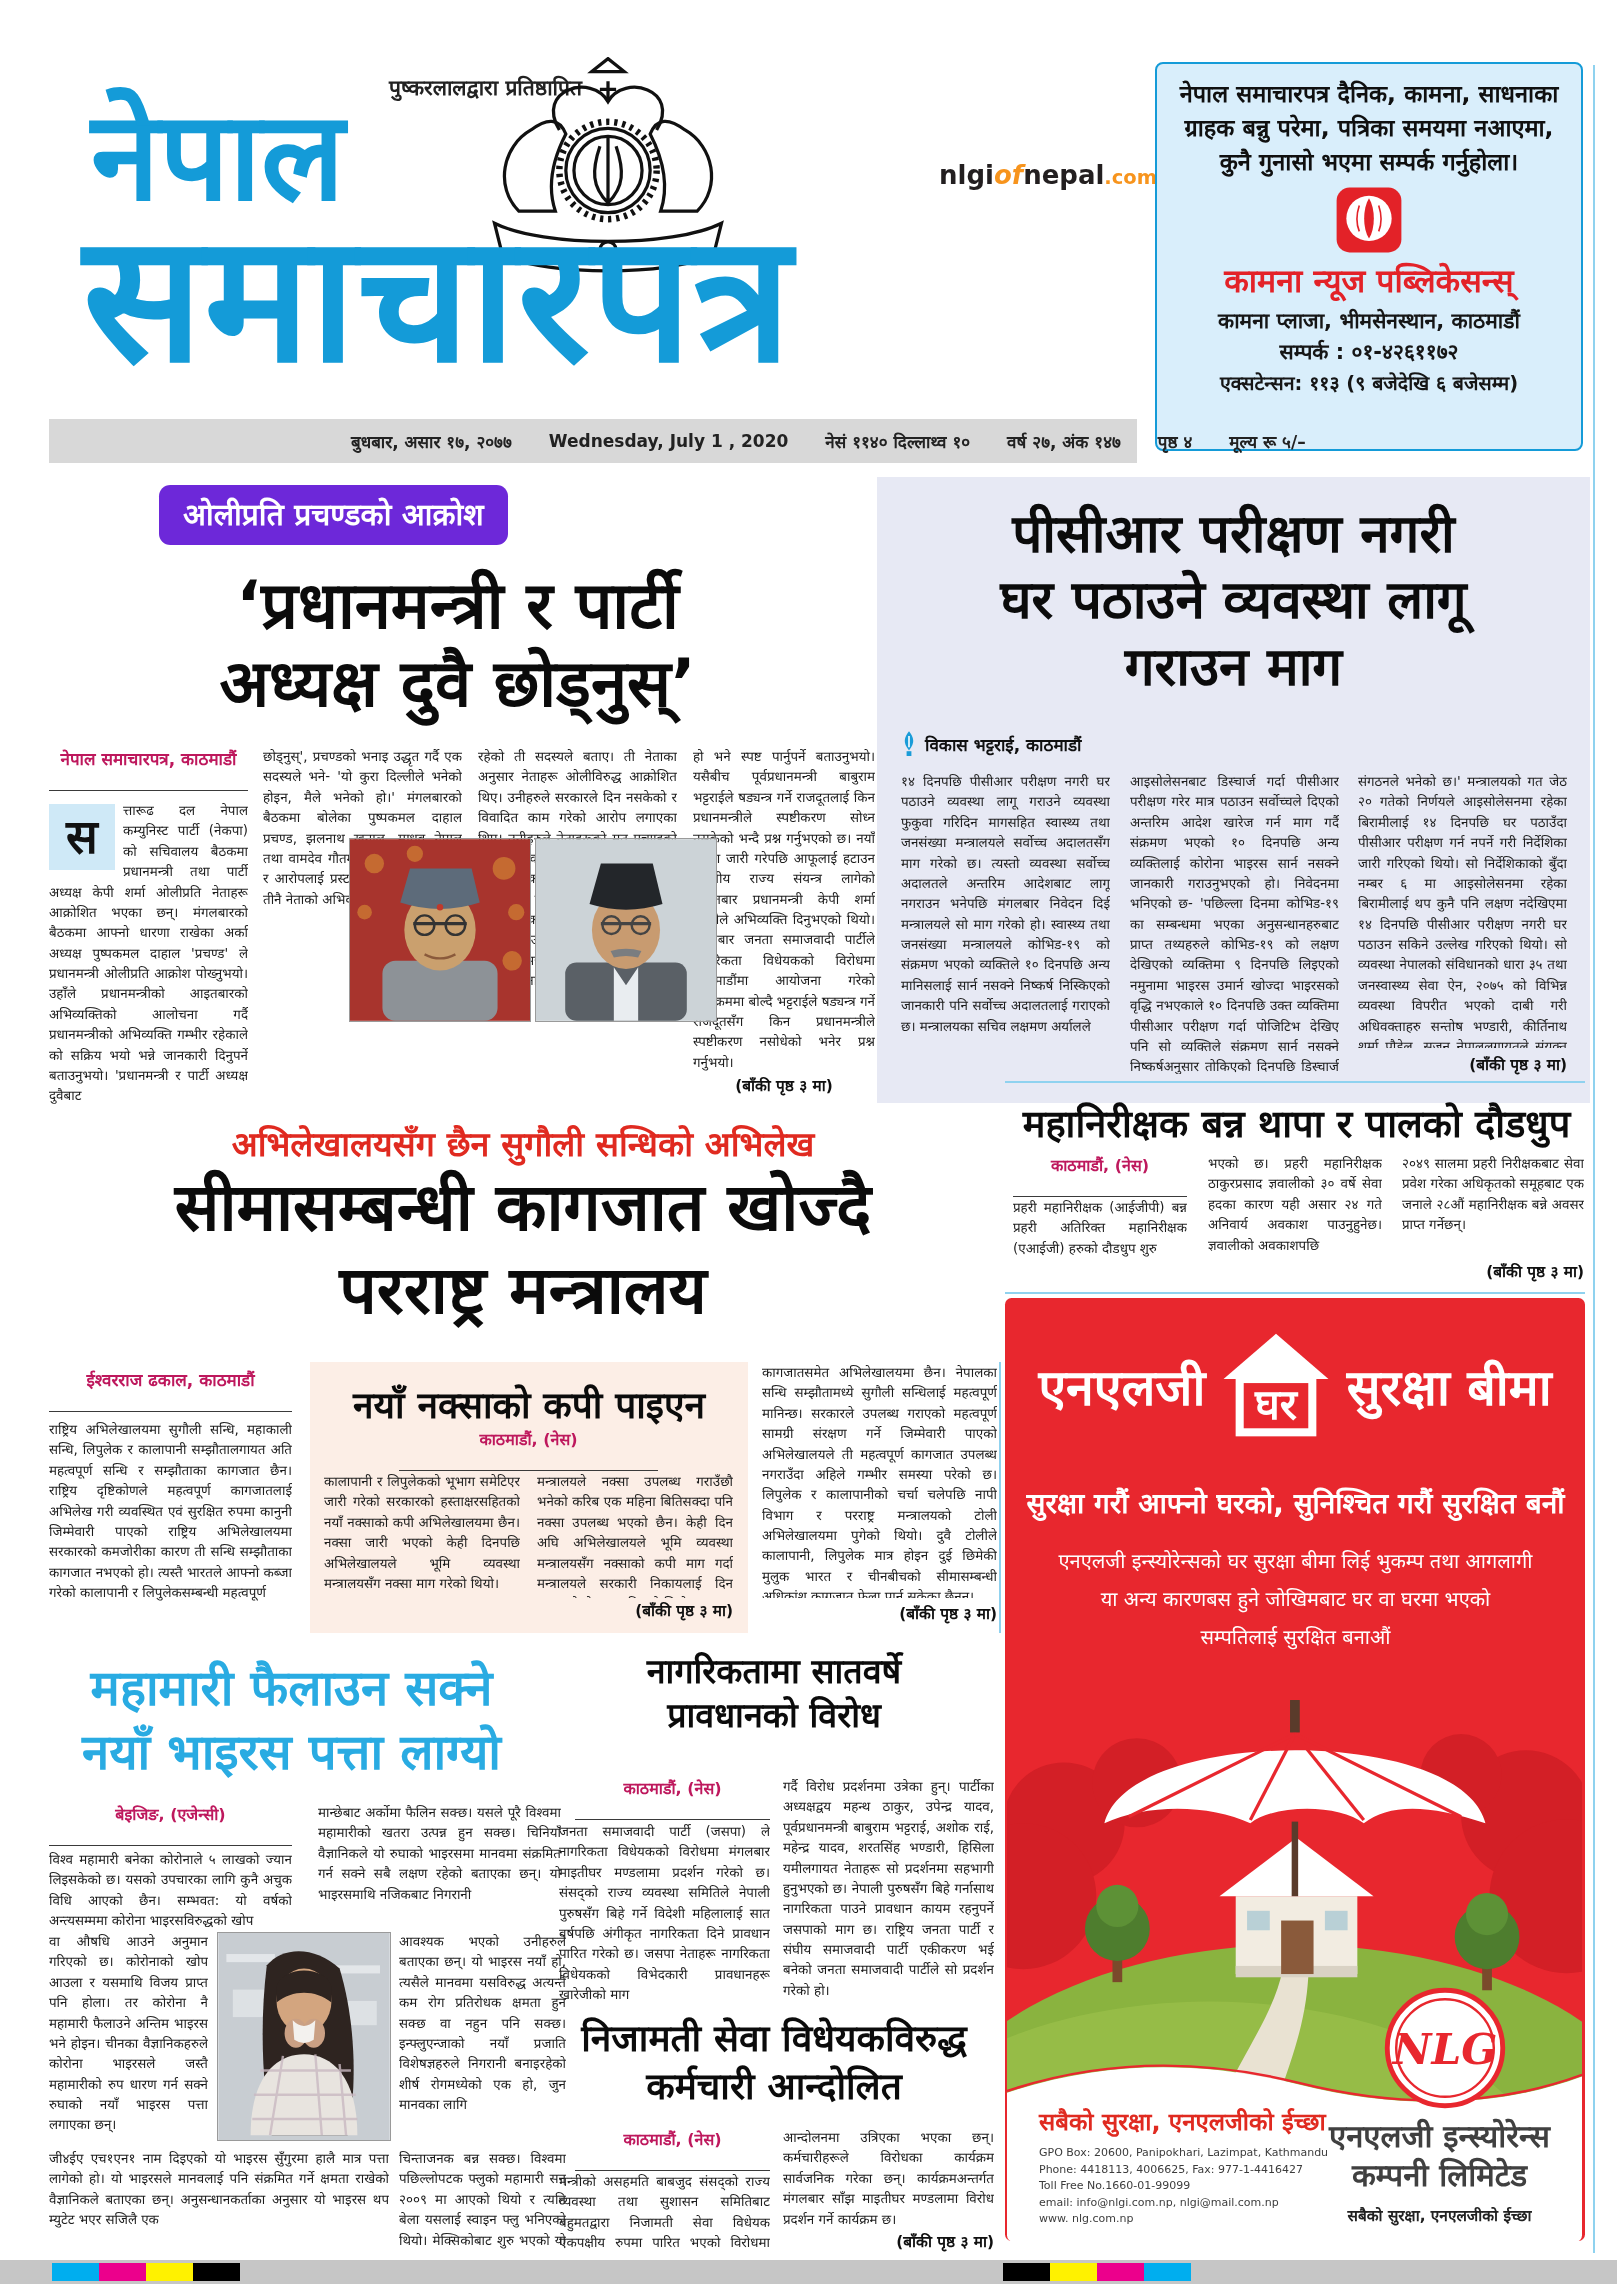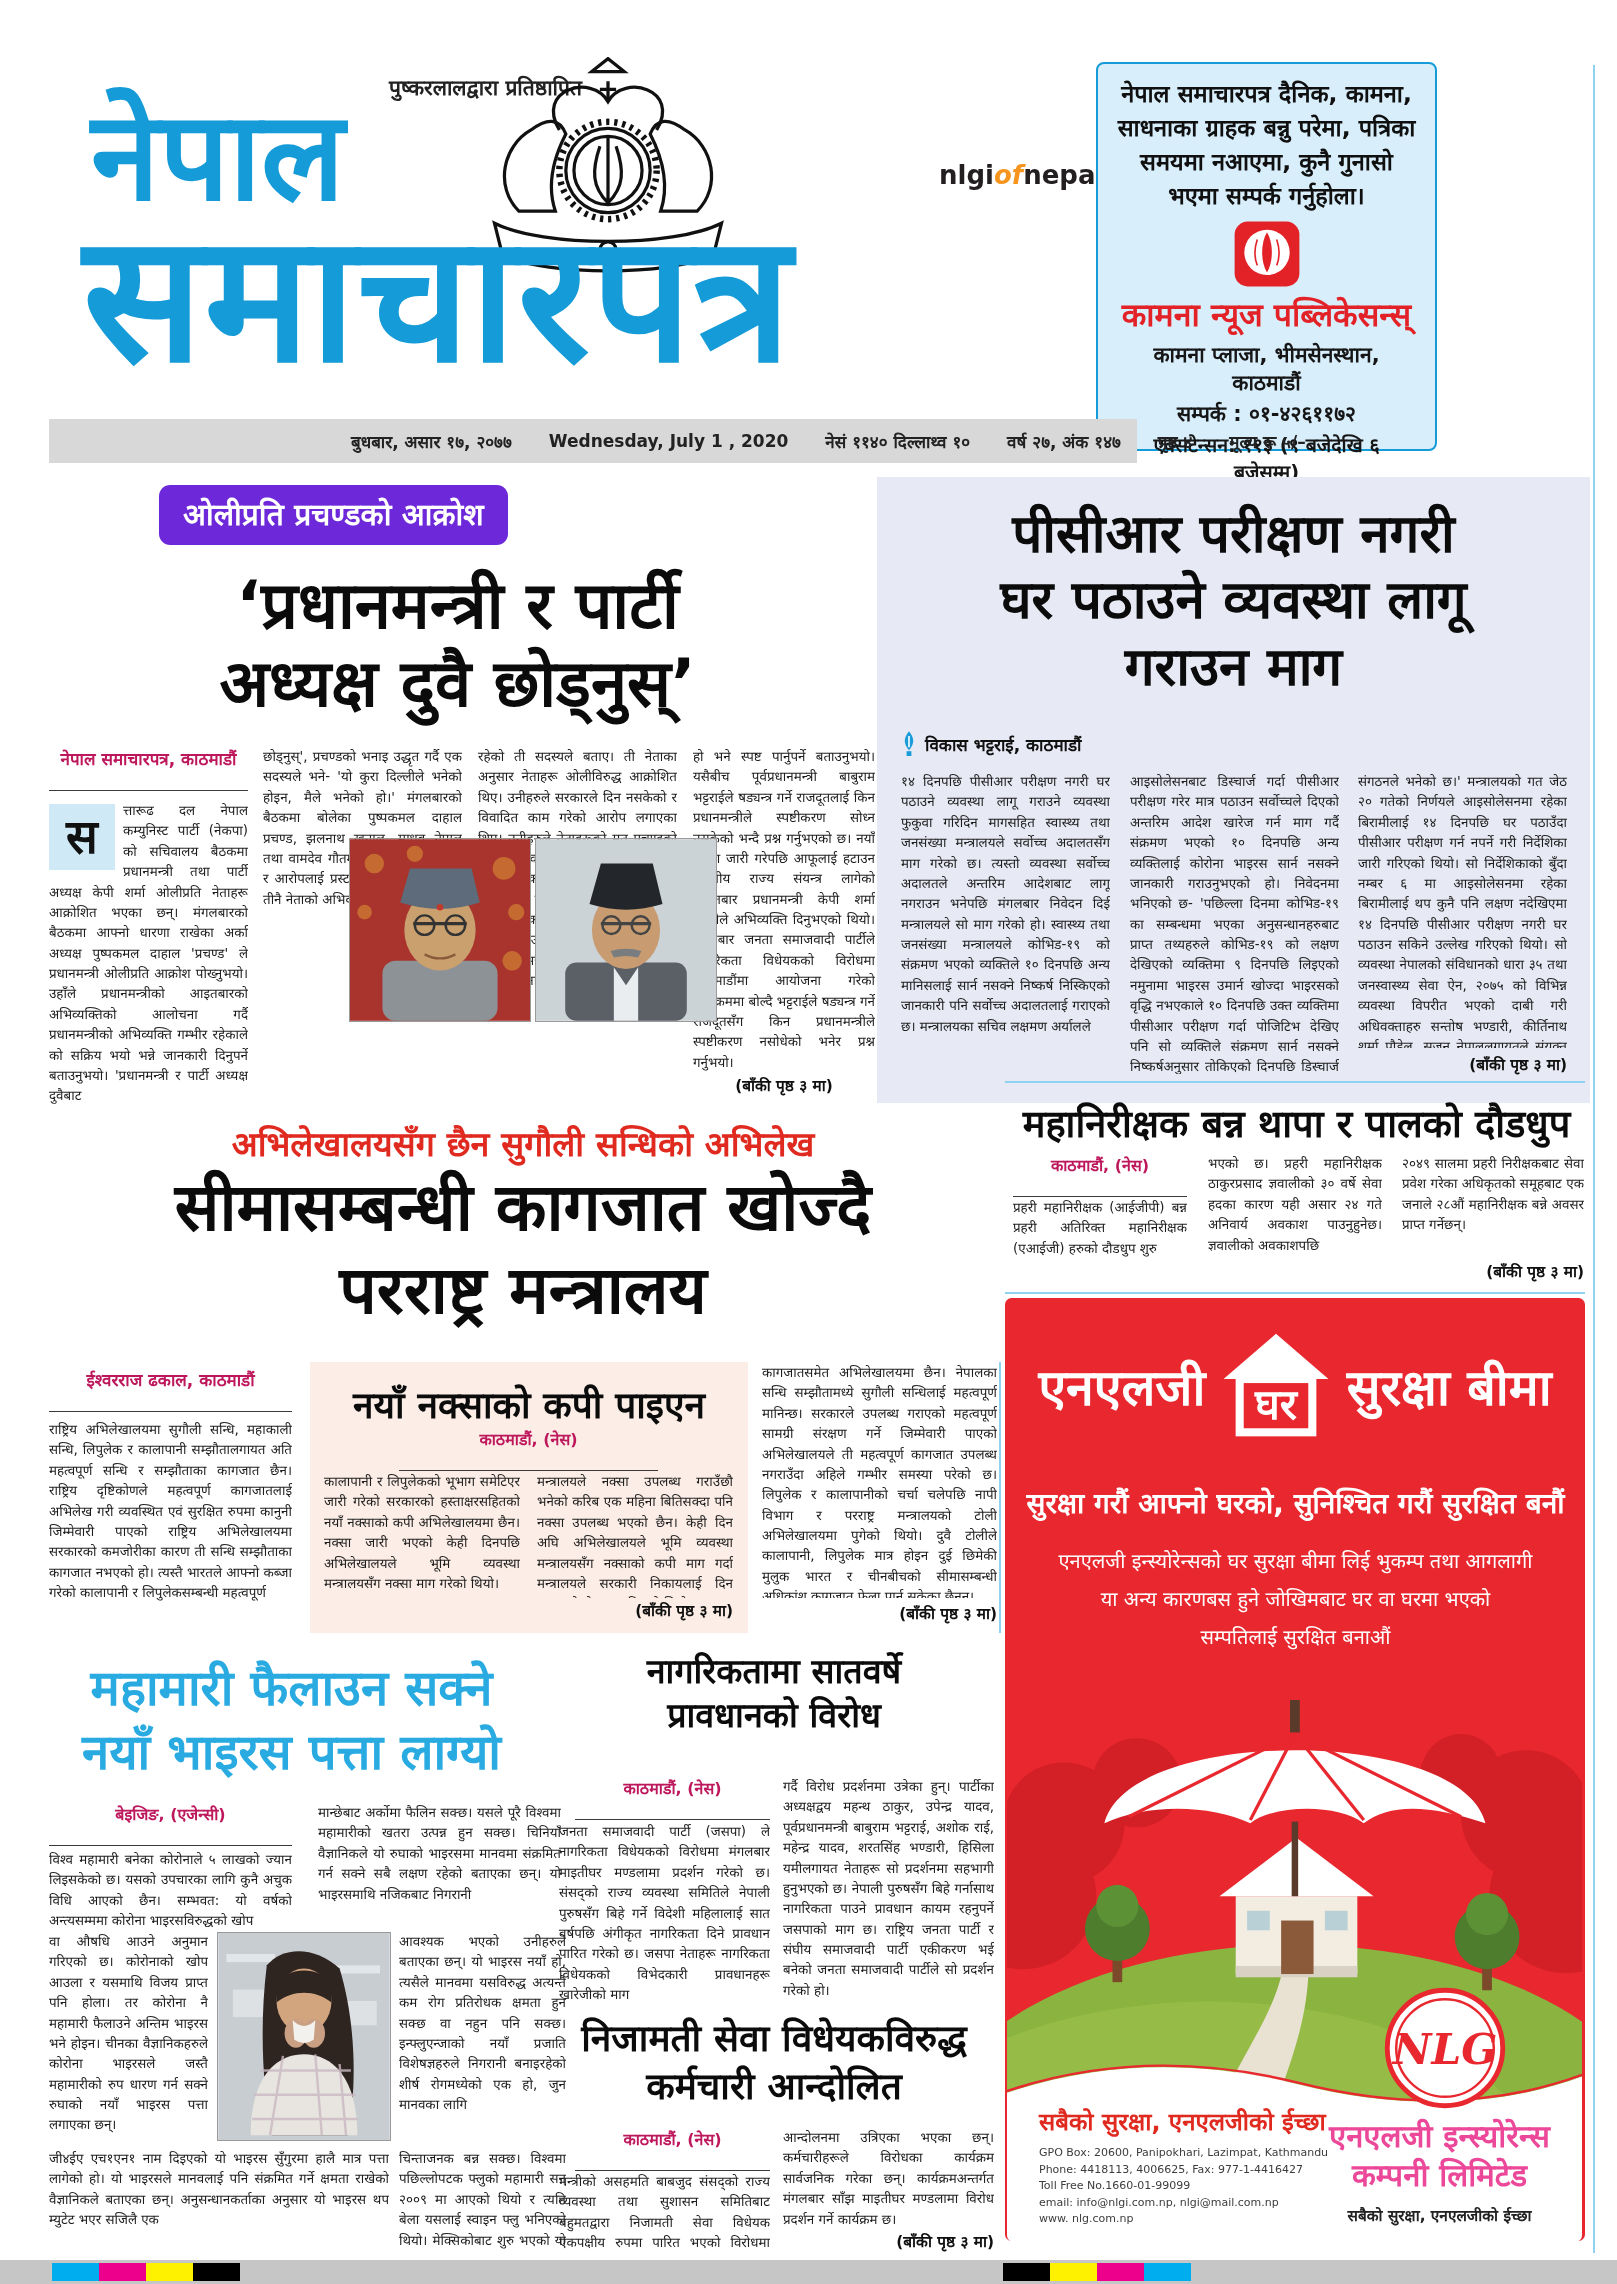--- a/index.html
+++ b/index.html
@@ -52,21 +52,21 @@
       <path d="M170 248 L170 262"></path>
     </g>
   </svg>
 
   <div class="abs" style="left:939px;top:160px;font-size:26px;font-weight:bold;">
     <span style="color:#231f20;">nlgi</span><span style="color:#f7941d;font-style:italic;">of</span><span style="color:#231f20;">nepal</span><span style="color:#f7941d;font-size:19.5px;">.com</span>
   </div>
 
   <div class="abs masthead-blue" style="left:47px;top:204px;width:1090px;font-size:177px;line-height:1.08;letter-spacing:1.6px;white-space:nowrap;margin-left:36px;">समाचारपत्र</div>
 
-  <div class="abs notice" style="left:1096px;top:62px;width:341px;height:389px;padding:13px 19.5px;box-sizing:border-box;">
+  <div class="abs notice" style="left:1155px;top:62px;width:428px;height:389px;padding:13px 19.5px;box-sizing:border-box;">
     <div style="font-size:23.5px;font-weight:bold;line-height:1.45;color:#101010;">नेपाल समाचारपत्र दैनिक, कामना, साधनाका ग्राहक बन्नु परेमा, पत्रिका समयमा नआएमा, कुनै गुनासो भएमा सम्पर्क गर्नुहोला।</div>
     <svg width="68" height="68" viewBox="0 0 84 84" style="margin:6.5px auto 1.6px;">
       <rect x="2" y="2" width="80" height="80" rx="16" fill="#e32228"></rect>
       <circle cx="42" cy="40" r="28" fill="#ffffff"></circle>
       <path d="M42 15 C34 28 34 52 42 65 C50 52 50 28 42 15 Z" fill="#e32228"></path>
       <g stroke="#e32228" stroke-width="2" fill="none">
         <path d="M30 24 C26 36 26 46 30 56"></path>
         <path d="M54 24 C58 36 58 46 54 56"></path>
       </g>
     </svg>
@@ -252,21 +252,21 @@
     <div>Toll Free No.1660-01-99099</div>
     <div>email: info@nlgi.com.np, nlgi@mail.com.np</div>
     <div>www. nlg.com.np</div>
   </div>
 
   <svg class="abs" style="left:1384px;top:1987px;" width="122" height="122" viewBox="0 0 150 150">
     <circle cx="75" cy="75" r="71" fill="#ffffff" stroke="#e8272e" stroke-width="6"></circle>
     <circle cx="75" cy="75" r="60" fill="none" stroke="#e8272e" stroke-width="3"></circle>
     <text x="75" y="95" font-size="52" font-style="italic" font-weight="bold" fill="#e8272e" text-anchor="middle" font-family="'DejaVu Serif', serif">NLG</text>
   </svg>
-  <div class="abs" style="left:1297px;top:2117px;width:285px;text-align:center;font-size:31px;font-weight:bold;color:#ec4899;line-height:1.25;">
+  <div class="abs" style="left:1297px;top:2117px;width:285px;text-align:center;font-size:31px;font-weight:bold;color:#404040;line-height:1.25;">
     <div>एनएलजी इन्स्योरेन्स</div>
     <div>कम्पनी लिमिटेड</div>
   </div>
   <div class="abs" style="left:1297px;top:2205px;width:285px;text-align:center;font-size:15.4px;font-weight:bold;color:#222;">सबैको सुरक्षा, एनएलजीको ईच्छा</div>
 
   <div class="abs headline" style="left:32px;top:1657px;width:519px;font-size:49px;line-height:1.3;color:#29abe2;">
     <div>महामारी फैलाउन सक्ने</div>
     <div>नयाँ भाइरस पत्ता लाग्यो</div>
   </div>
   <div class="abs byline" style="left:49px;top:1803px;width:243px;font-size:16px;">बेइजिङ, (एजेन्सी)</div>

